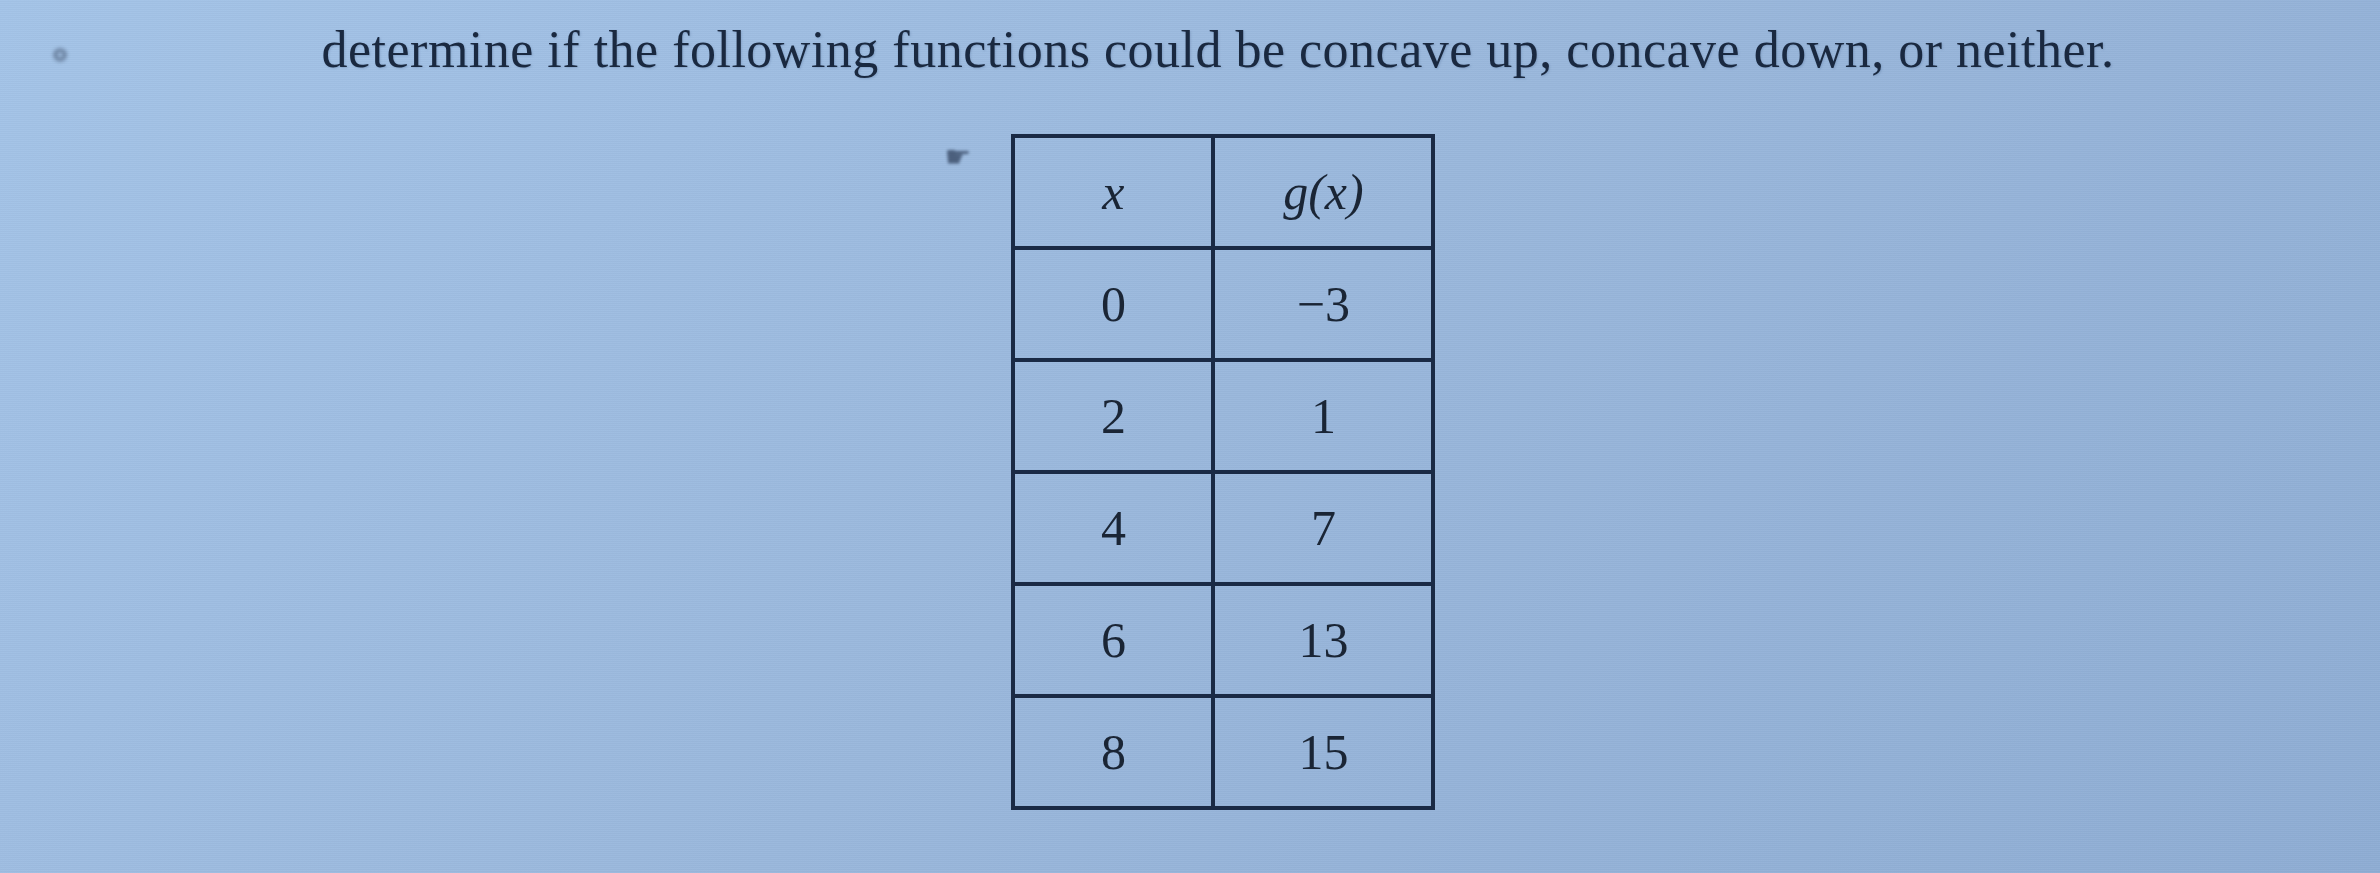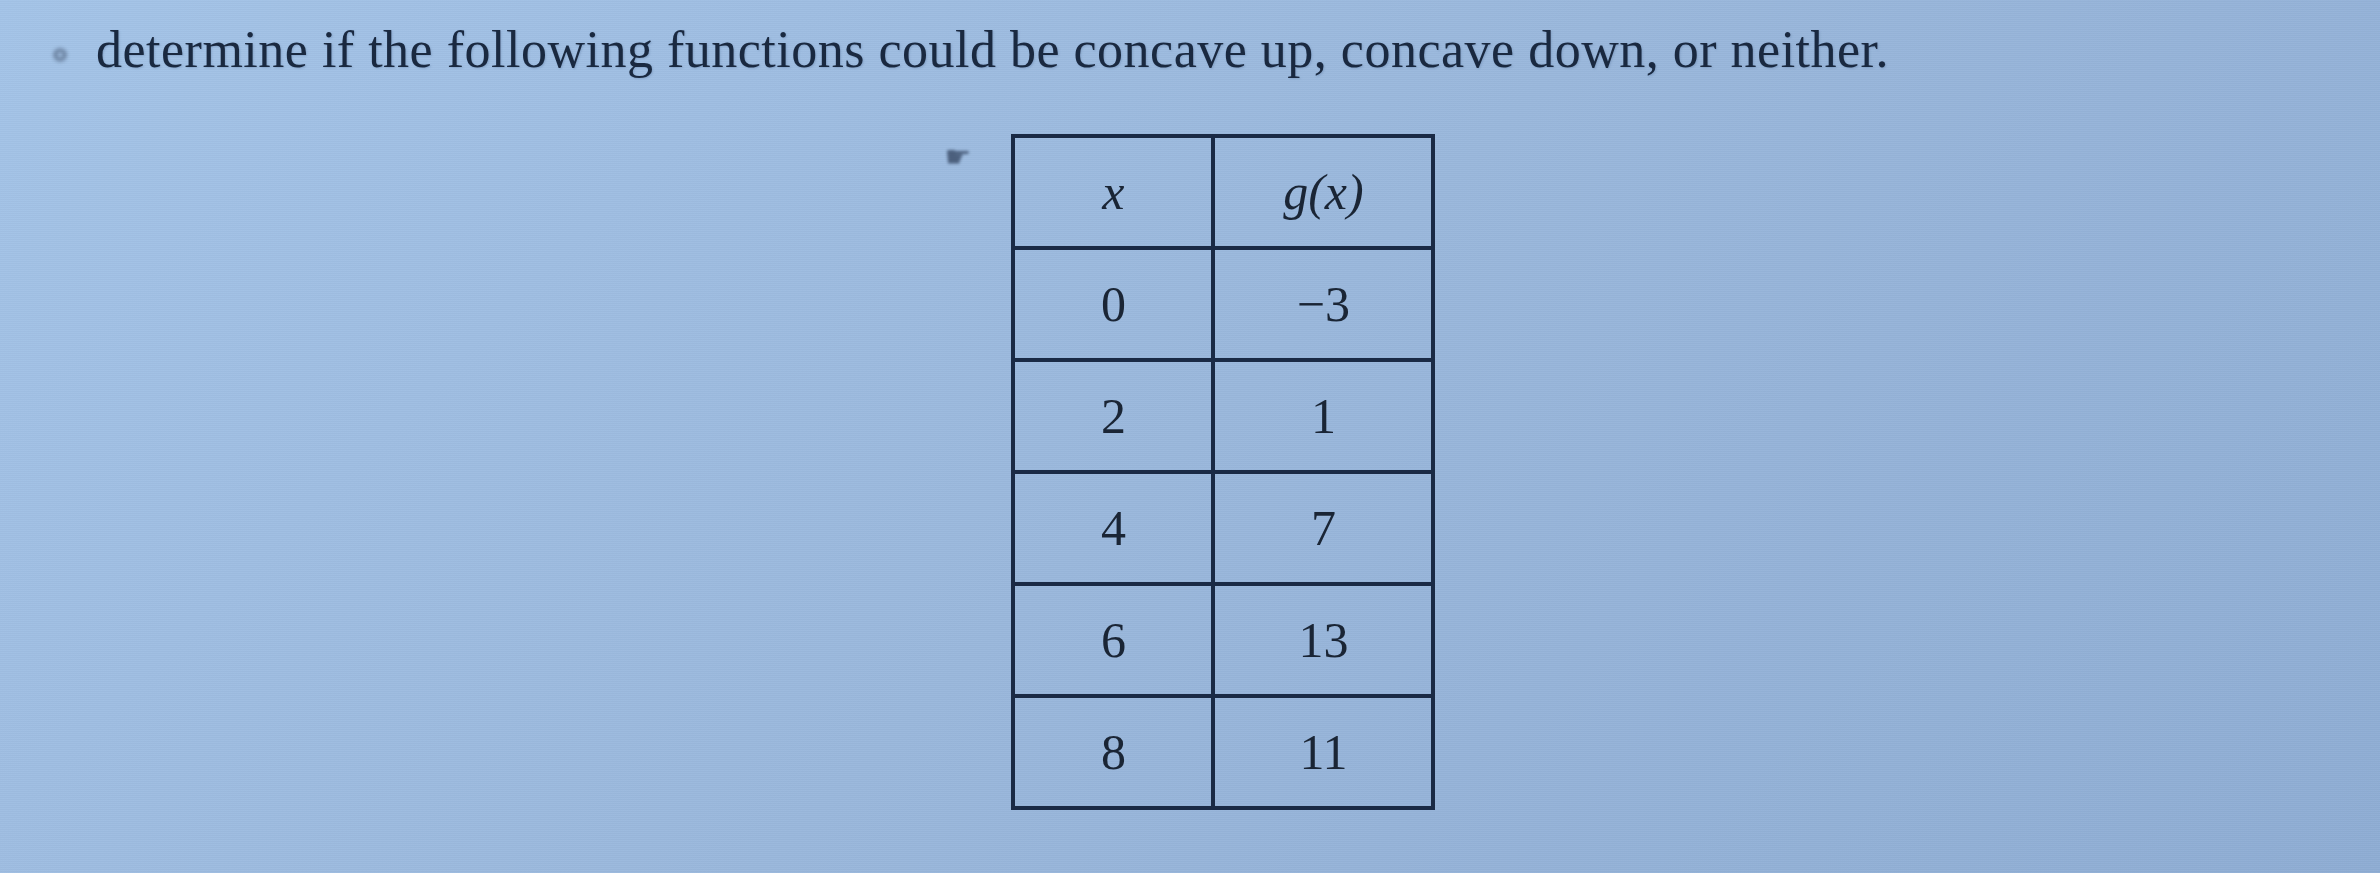--- a/index.html
+++ b/index.html
@@ -51,20 +51,21 @@
     }
 
     .question-text {
       font-size: 52px;
       color: #1a2940;
       font-weight: normal;
       margin-left: 56px;
       letter-spacing: 0.5px;
       text-shadow: 1px 1px 2px rgba(100,130,170,0.4);
       white-space: nowrap;
+      text-align: center;
     }
 
     .table-container {
       display: flex;
       justify-content: center;
       margin-top: 55px;
       align-items: flex-start;
     }
 
     .pointer-dot {
@@ -140,18 +141,18 @@
         <tr>
           <td>4</td>
           <td>7</td>
         </tr>
         <tr>
           <td>6</td>
           <td>13</td>
         </tr>
         <tr>
           <td>8</td>
-          <td>11</td>
+          <td>15</td>
         </tr>
       </tbody>
     </table>
   </div>
 </div>
 
 </body></html>

